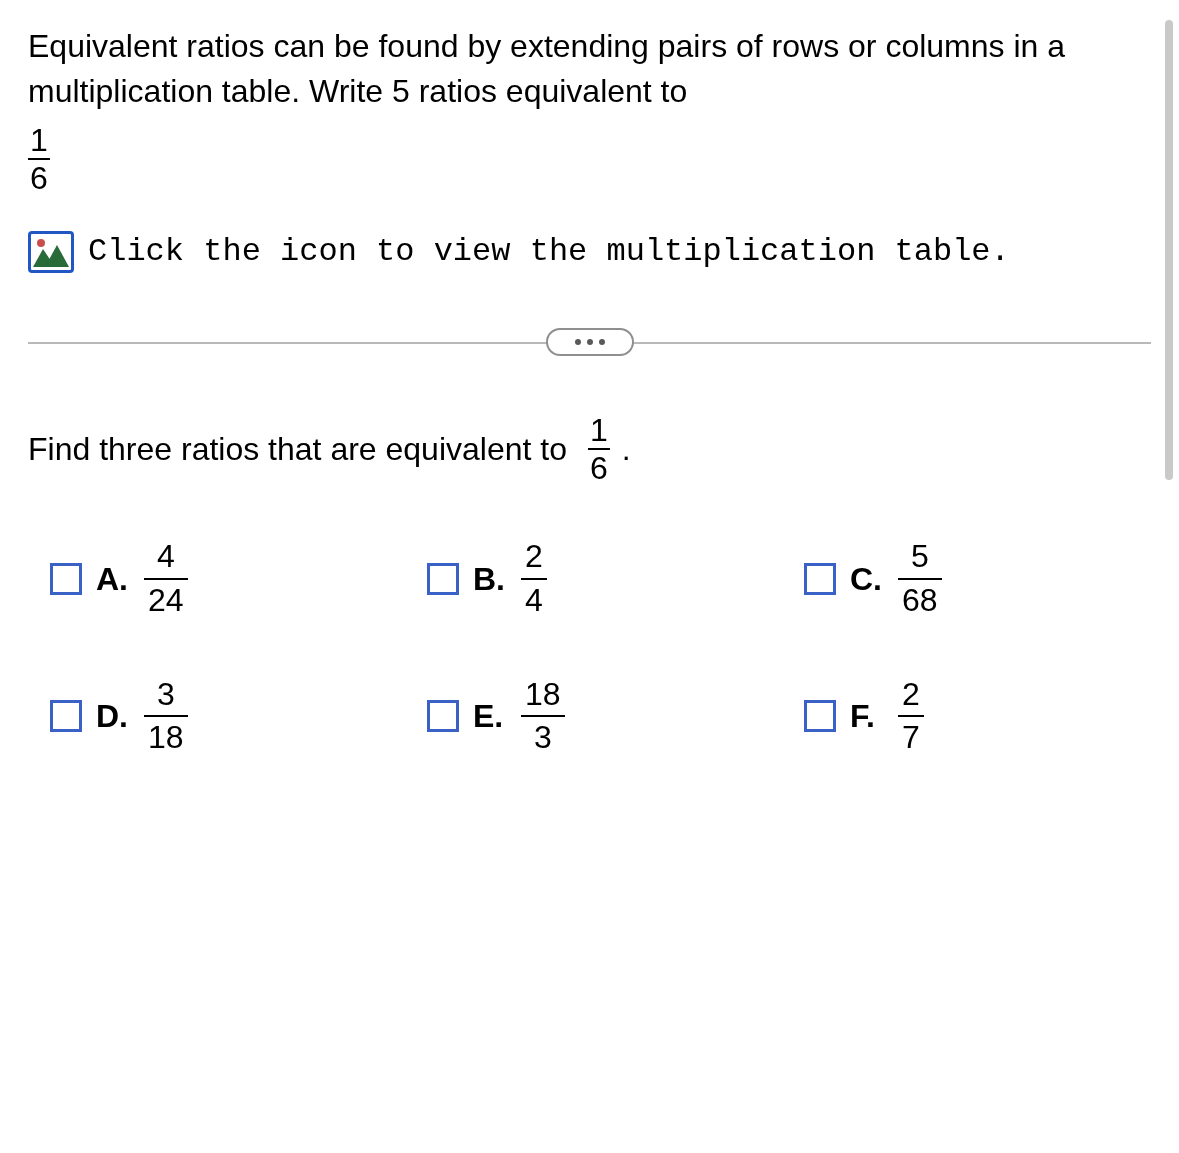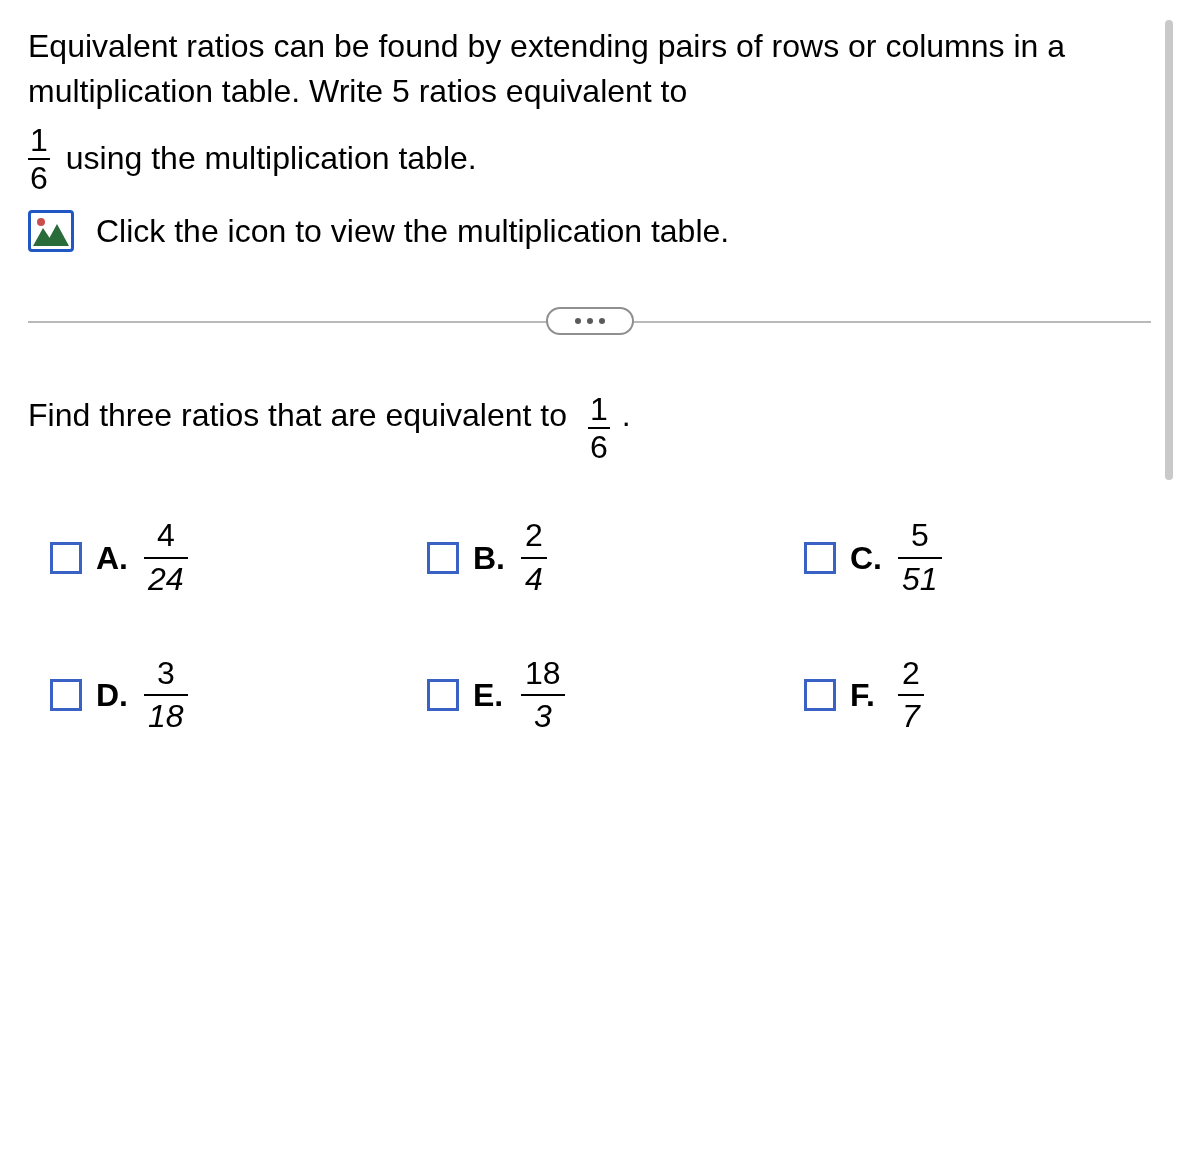--- a/index.html
+++ b/index.html
@@ -35,23 +35,24 @@
       text-align: center;
       line-height: 1.0;
       margin-right: 6px;
     }
     .inline-frac .num { display:block; padding: 0 2px 2px; }
     .inline-frac .bar { display:block; border-top: 2px solid #000; }
     .inline-frac .den { display:block; padding: 2px 2px 0; }
     .link-row {
       display: flex;
       align-items: center;
-      gap: 22px;
-      margin-top: 15px;
+      gap: 14px;
+      margin-top: 36px;
       margin-bottom: 48px;
+      font-family: Liberation Mono, monospace;
     }
     .img-icon {
       width: 46px; height: 42px;
       border: 3px solid #2157c4;
       border-radius: 4px;
       background: #fff;
       position: relative;
       flex-shrink: 0;
     }
     .img-icon .sun {
@@ -87,21 +88,21 @@
       background:#fff;
       border:2px solid #8f8f8f;
       border-radius: 18px;
       width: 88px; height: 28px;
       display:flex; align-items:center; justify-content:center;
       gap:6px;
       cursor:pointer;
     }
     .pill .dot { width:6px;height:6px;background:#5a5a5a;border-radius:50%; }
     .prompt-line {
-      display:flex; align-items:flex-start; gap:6px;
+      display:flex; align-items:center; gap:6px;
       margin-bottom: 56px;
     }
     .options {
       display:grid;
       grid-template-columns: 1fr 1fr 1fr;
       row-gap: 60px;
       column-gap: 30px;
       margin-left: 22px;
     }
     .option {
@@ -117,39 +118,38 @@
     .opt-letter {
       font-weight: bold;
       color:#000;
       min-width: 34px;
     }
     .opt-frac {
       display:inline-block; text-align:center; line-height:1.05;
     }
     .opt-frac .num { display:block; padding:0 4px 4px; }
     .opt-frac .bar { display:block; border-top:2px solid #000; }
-    .opt-frac .den { display:block; padding:4px 4px 0;font-style:italic; }
+    .opt-frac .den { display:block; padding:4px 4px 0; }
   </style>
 </head>
 <body>
 
 <div class="scroll-track">
   <div class="scroll-thumb"></div>
 </div>
 
 <div class="question-text">
   <span>Equivalent ratios can be found by extending pairs of rows or columns in a multiplication table. Write 5 ratios equivalent to</span>
 </div>
 <div class="question-text" style="display:flex;align-items:center;gap:10px;">
   <span class="inline-frac">
     <span class="num">1</span>
     <span class="bar"></span>
     <span class="den">6</span>
   </span>
-  <span>using the multiplication table.</span>
 </div>
 
 <div class="link-row">
   <span class="img-icon">
     <span class="sun"></span>
       <span class="m1"></span>
       <span class="m2"></span>
   </span>
   <span>Click the icon to view the multiplication table.</span>
 </div>
@@ -192,21 +192,21 @@
       <span class="bar"></span>
       <span class="den">4</span>
     </span>
   </div>
   <div class="option">
     <div class="checkbox"></div>
     <span class="opt-letter">C.</span>
     <span class="opt-frac">
       <span class="num">5</span>
       <span class="bar"></span>
-      <span class="den">51</span>
+      <span class="den">68</span>
     </span>
   </div>
   <div class="option">
     <div class="checkbox"></div>
     <span class="opt-letter">D.</span>
     <span class="opt-frac">
       <span class="num">3</span>
       <span class="bar"></span>
       <span class="den">18</span>
     </span>

